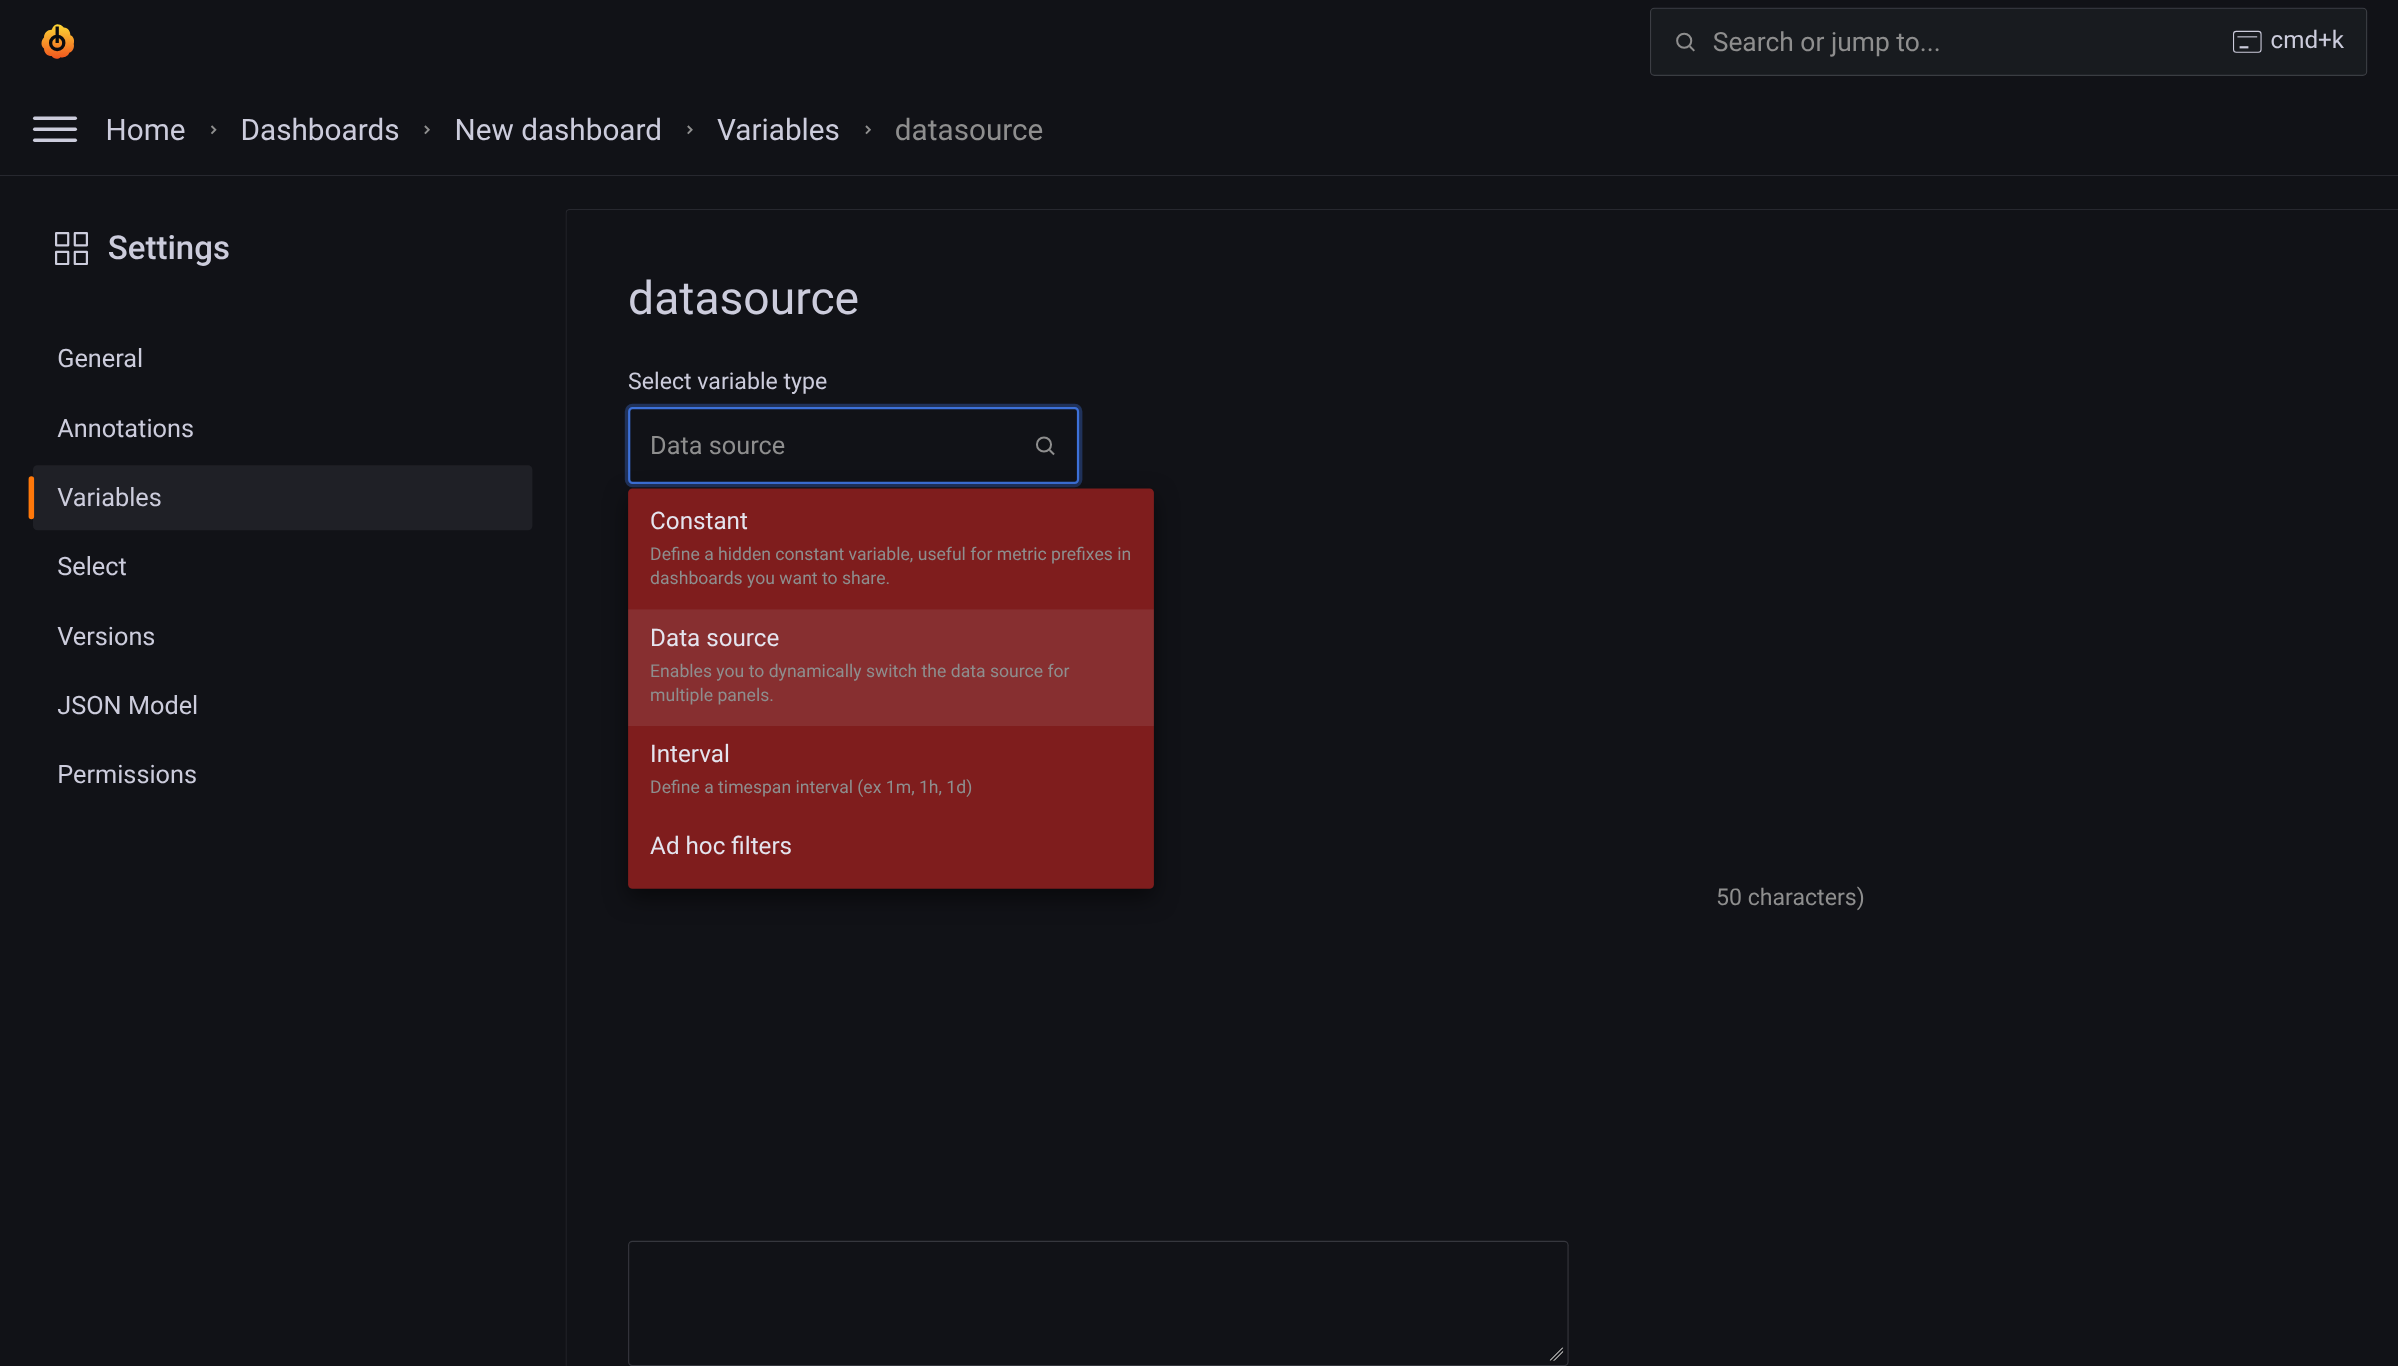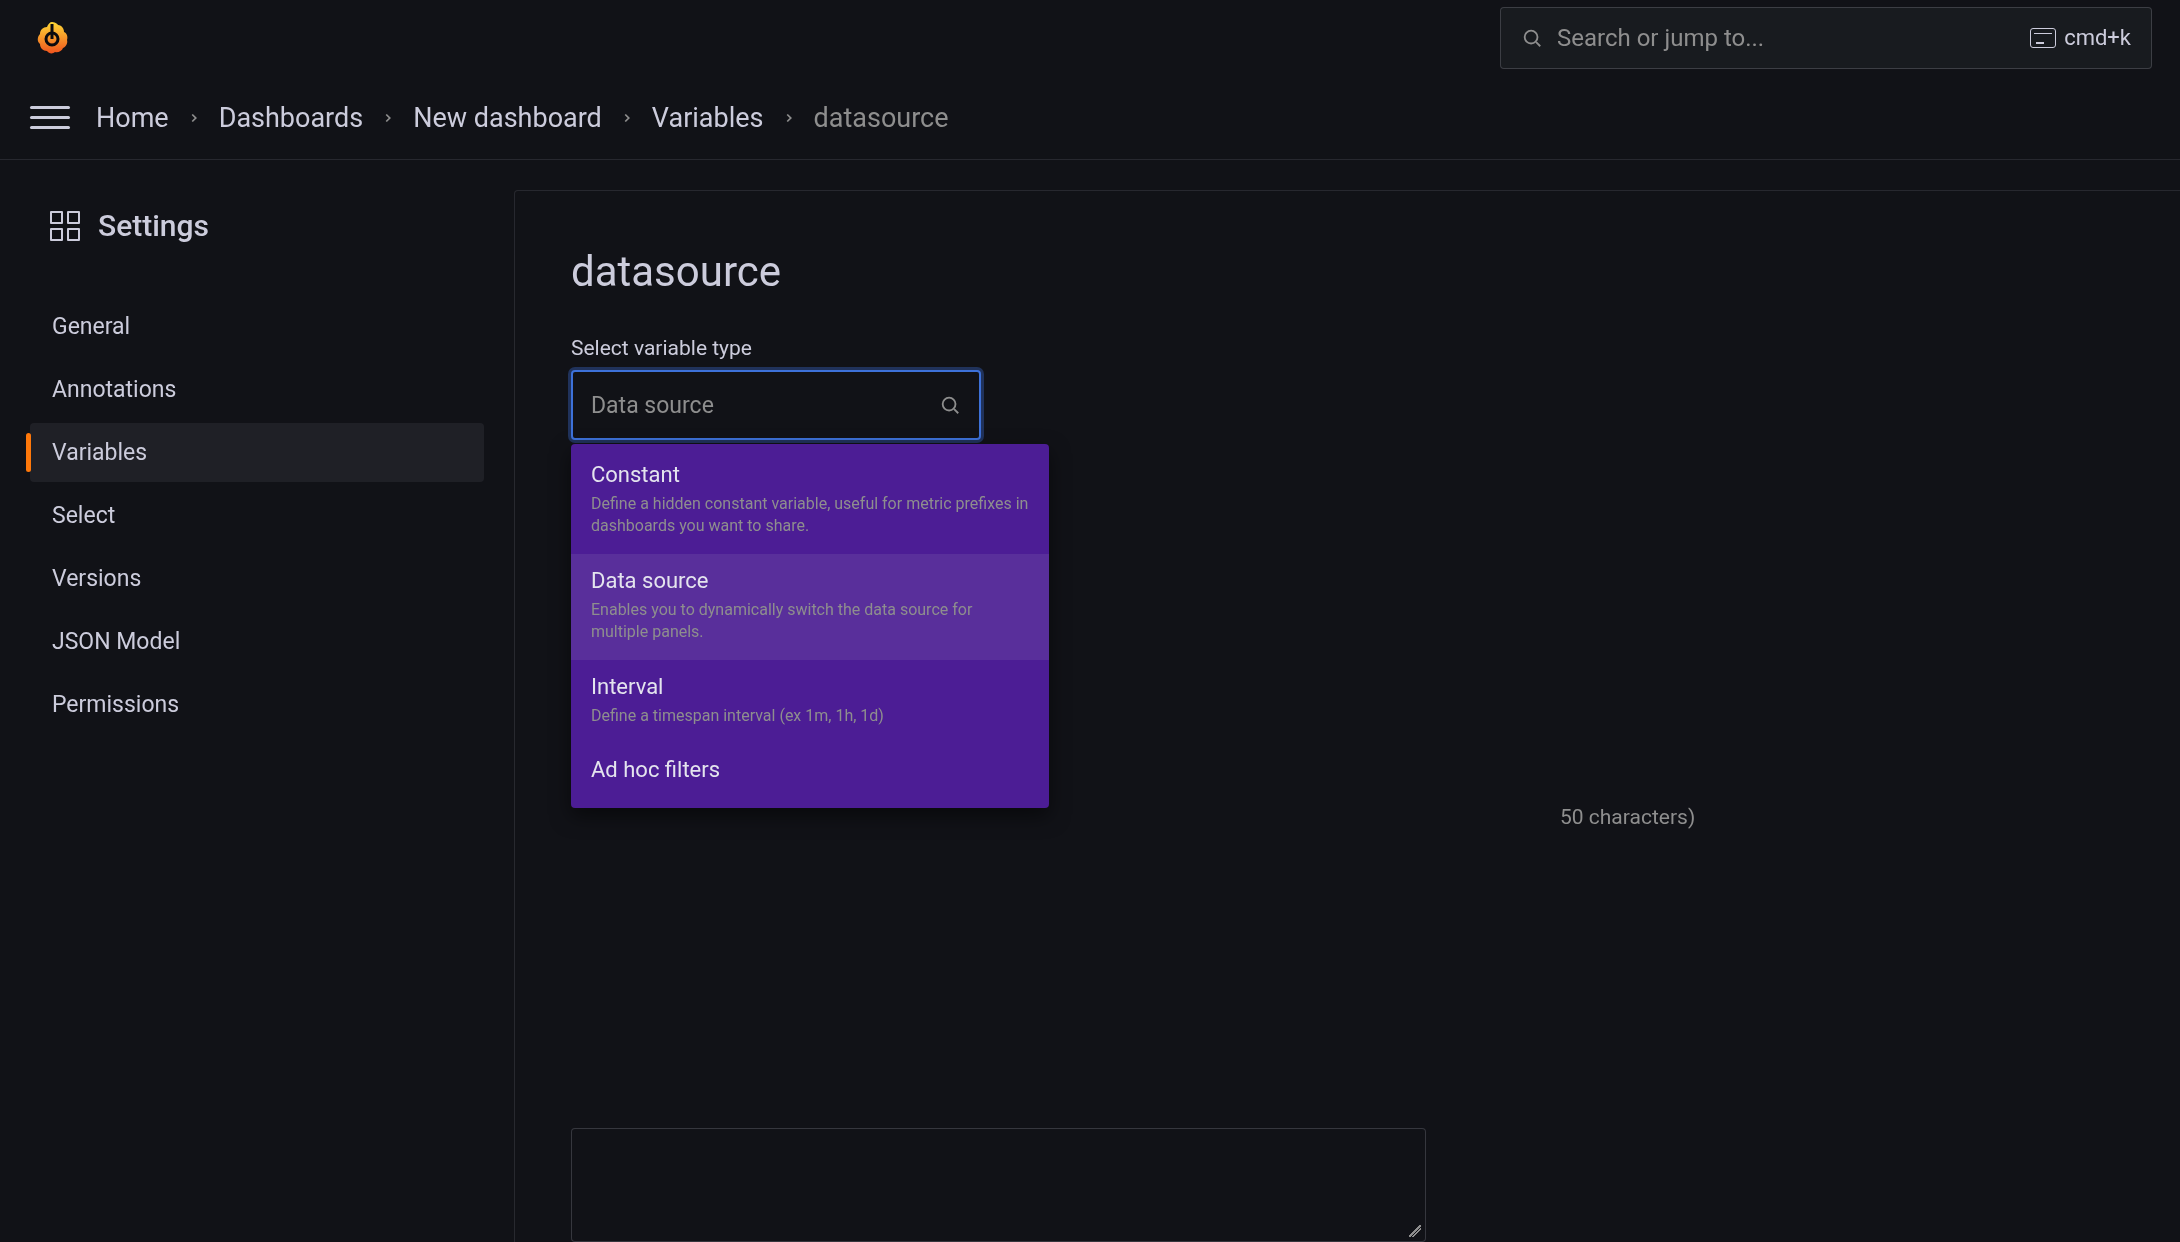--- a/index.html
+++ b/index.html
@@ -228,21 +228,21 @@
     }
     .select-box .mag {
       color: #8e8e8e;
     }
     
     .dropdown {
       position: absolute;
       top: 74px;
       left: 0;
       width: 478px;
-      background: #4c1d95;
+      background: #7f1d1d;
       border-radius: 4px;
       box-shadow: 0 8px 20px rgba(0,0,0,0.5);
       padding: 4px 0;
       z-index: 10;
     }
     .dd-item {
       padding: 14px 20px 16px 20px;
       cursor: pointer;
     }
     .dd-item.selected {

